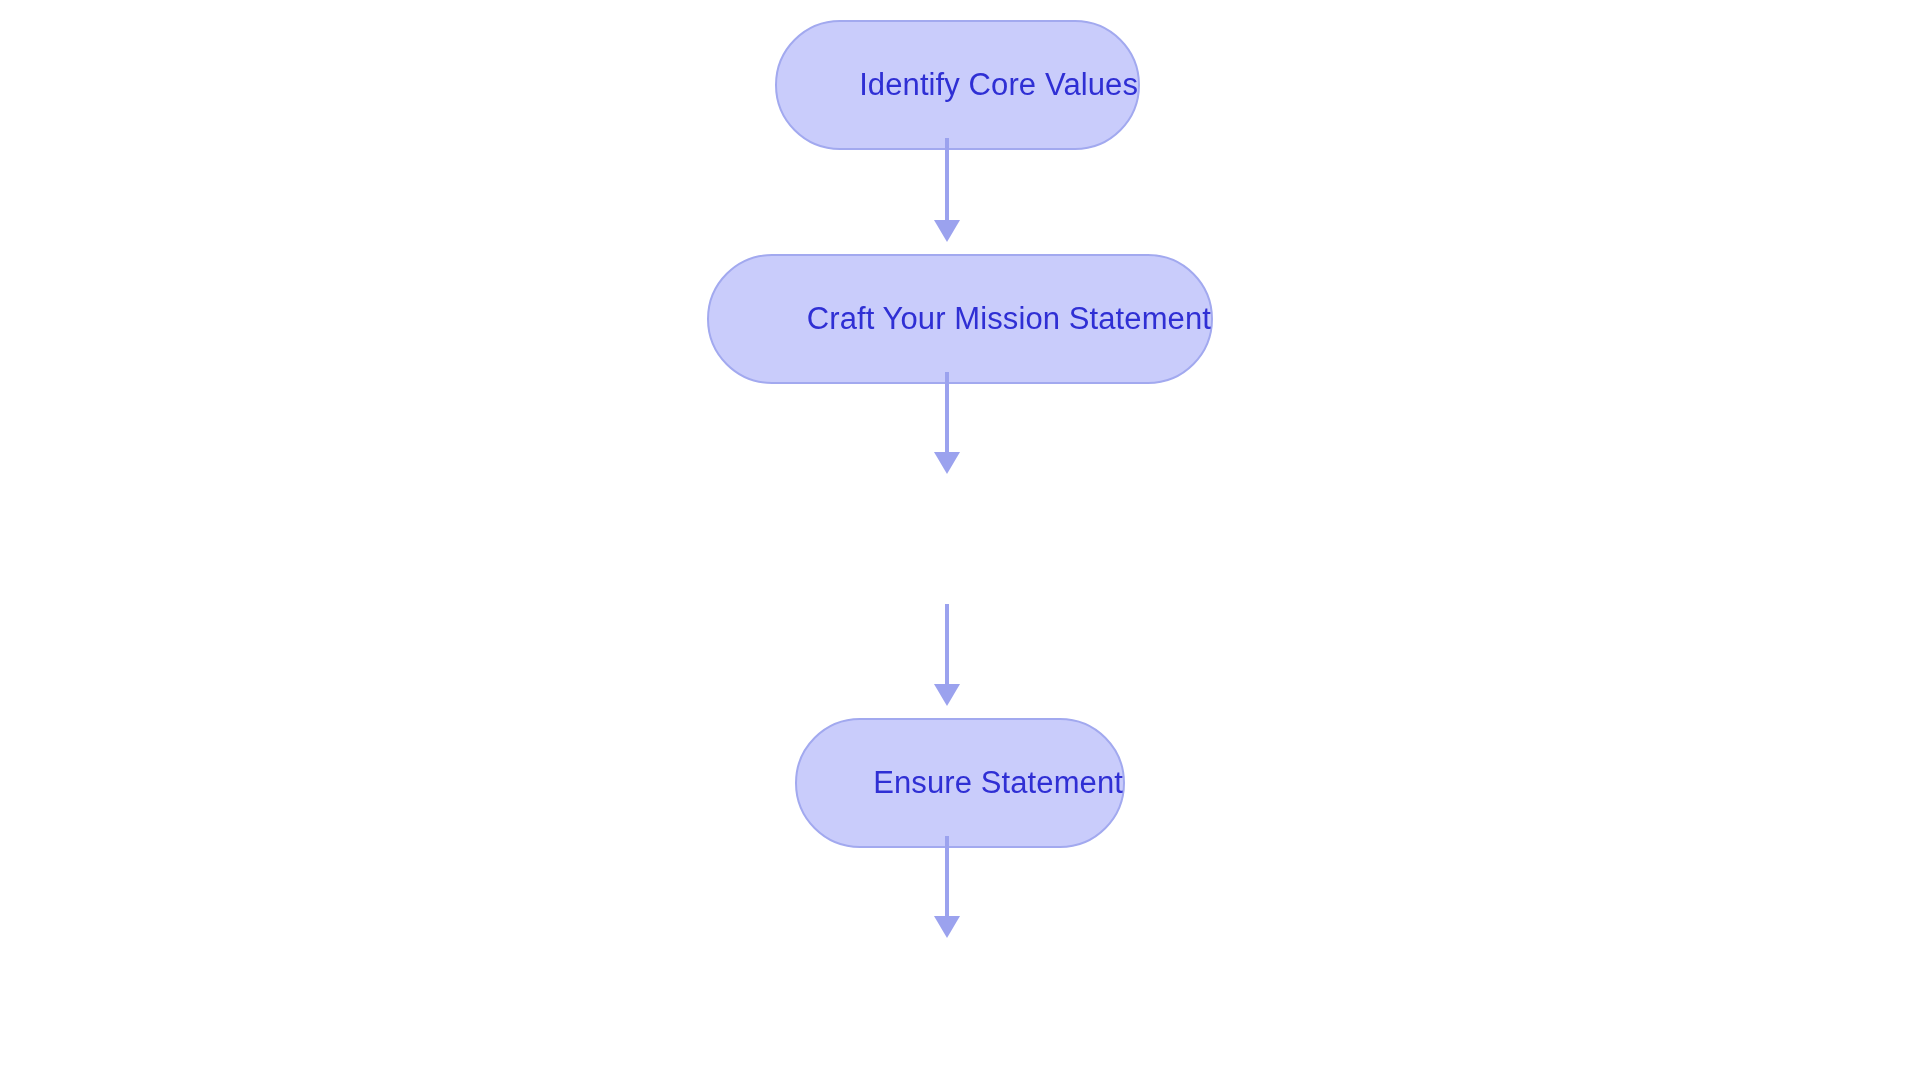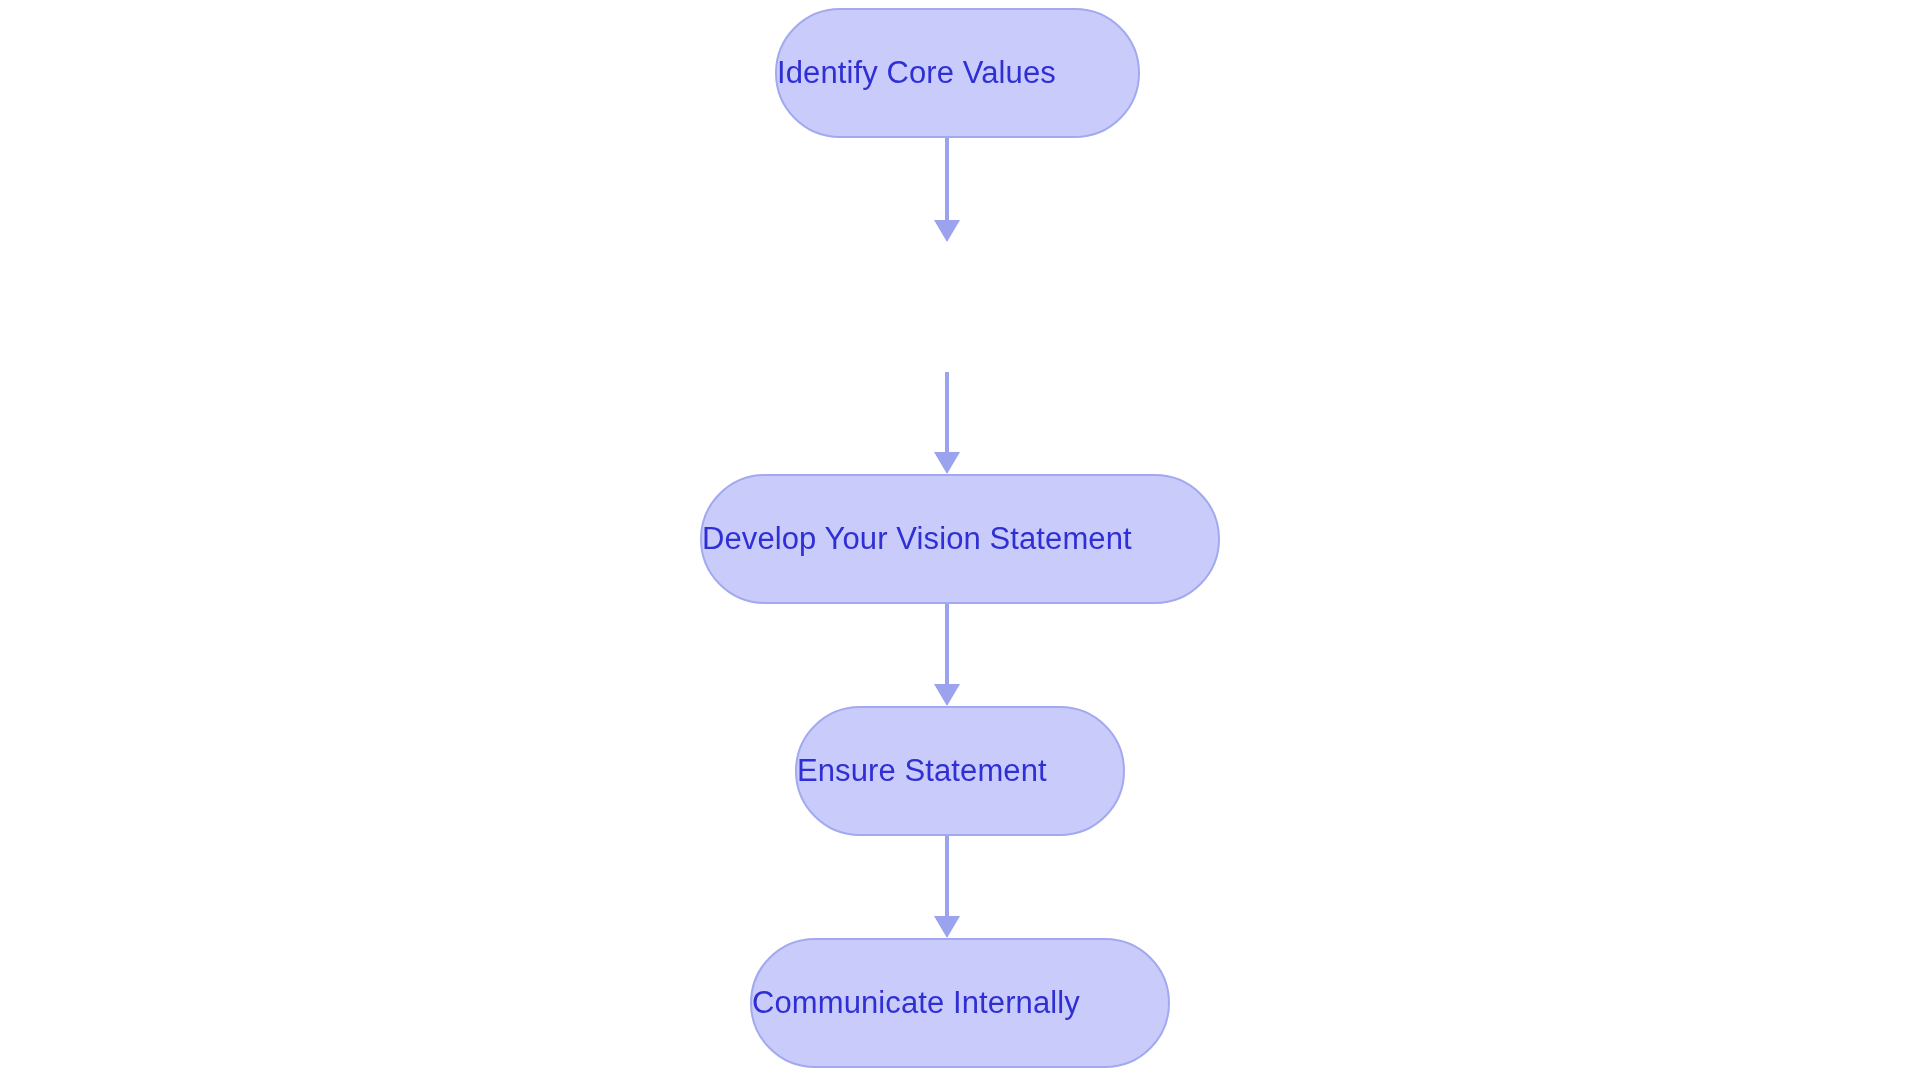--- a/index.html
+++ b/index.html
@@ -19,31 +19,32 @@
     width: 1920px;
     height: 1083px;
     background: #ffffff;
   }
 
   .flow-node {
     position: absolute;
     box-sizing: border-box;
     display: flex;
     align-items: center;
-    justify-content: flex-start;
+    justify-content: flex-end;
     background: #c9ccfb;
     border: 2px solid #a2a9ef;
     border-radius: 70px;
     color: #2f2fd4;
     font-size: 31px;
     font-weight: 400;
     letter-spacing: 0.1px;
     line-height: 1;
     white-space: nowrap;
     font-family: "Liberation Sans", sans-serif;
+    margin-top: 12px;
   }
 
   .flow-node-label {
     display: block;
     padding-bottom: 2px;
   }
 
   .connector {
     position: absolute;
     width: 26px;
@@ -77,41 +78,38 @@
 
   <div class="flow-node" style="left: 775px; top: 8px; width: 365px; height: 130px; background: rgb(201, 204, 251); border-color: rgb(162, 169, 239); color: rgb(47, 47, 212);">
     <span class="flow-node-label">Identify Core Values</span>
   </div>
 
   <div class="connector" style="left: 934px; top: 138px; height: 104px;">
     <div class="connector-stem" style="height: 84px; background: rgb(155, 162, 238);"></div>
     <div class="connector-head" style="border-top-color: rgb(155, 162, 238);"></div>
   </div>
 
+  <div class="flow-node" style="left: 707px; top: 242px; width: 506px; height: 130px; background: rgb(201, 204, 251); border-color: rgb(162, 169, 239); color: rgb(47, 47, 212);">
+    <span class="flow-node-label">Craft Your Mission Statement</span>
+  </div>
 
   <div class="connector" style="left: 934px; top: 372px; height: 102px;">
     <div class="connector-stem" style="height: 82px; background: rgb(155, 162, 238);"></div>
     <div class="connector-head" style="border-top-color: rgb(155, 162, 238);"></div>
   </div>
 
-  <div class="flow-node" style="left: 700px; top: 474px; width: 520px; height: 130px; background: rgb(201, 204, 251); border-color: rgb(162, 169, 239); color: rgb(47, 47, 212);">
-    <span class="flow-node-label">Develop Your Vision Statement</span>
-  </div>
 
   <div class="connector" style="left: 934px; top: 604px; height: 102px;">
     <div class="connector-stem" style="height: 82px; background: rgb(155, 162, 238);"></div>
     <div class="connector-head" style="border-top-color: rgb(155, 162, 238);"></div>
   </div>
 
   <div class="flow-node" style="left: 795px; top: 706px; width: 330px; height: 130px; background: rgb(201, 204, 251); border-color: rgb(162, 169, 239); color: rgb(47, 47, 212);">
     <span class="flow-node-label">Ensure Statement</span>
   </div>
 
   <div class="connector" style="left: 934px; top: 836px; height: 102px;">
     <div class="connector-stem" style="height: 82px; background: rgb(155, 162, 238);"></div>
     <div class="connector-head" style="border-top-color: rgb(155, 162, 238);"></div>
   </div>
 
-  <div class="flow-node" style="left: 750px; top: 938px; width: 420px; height: 130px; background: rgb(201, 204, 251); border-color: rgb(162, 169, 239); color: rgb(47, 47, 212);">
-    <span class="flow-node-label">Communicate Internally</span>
-  </div>
 
 </div>
 
 </body></html>

